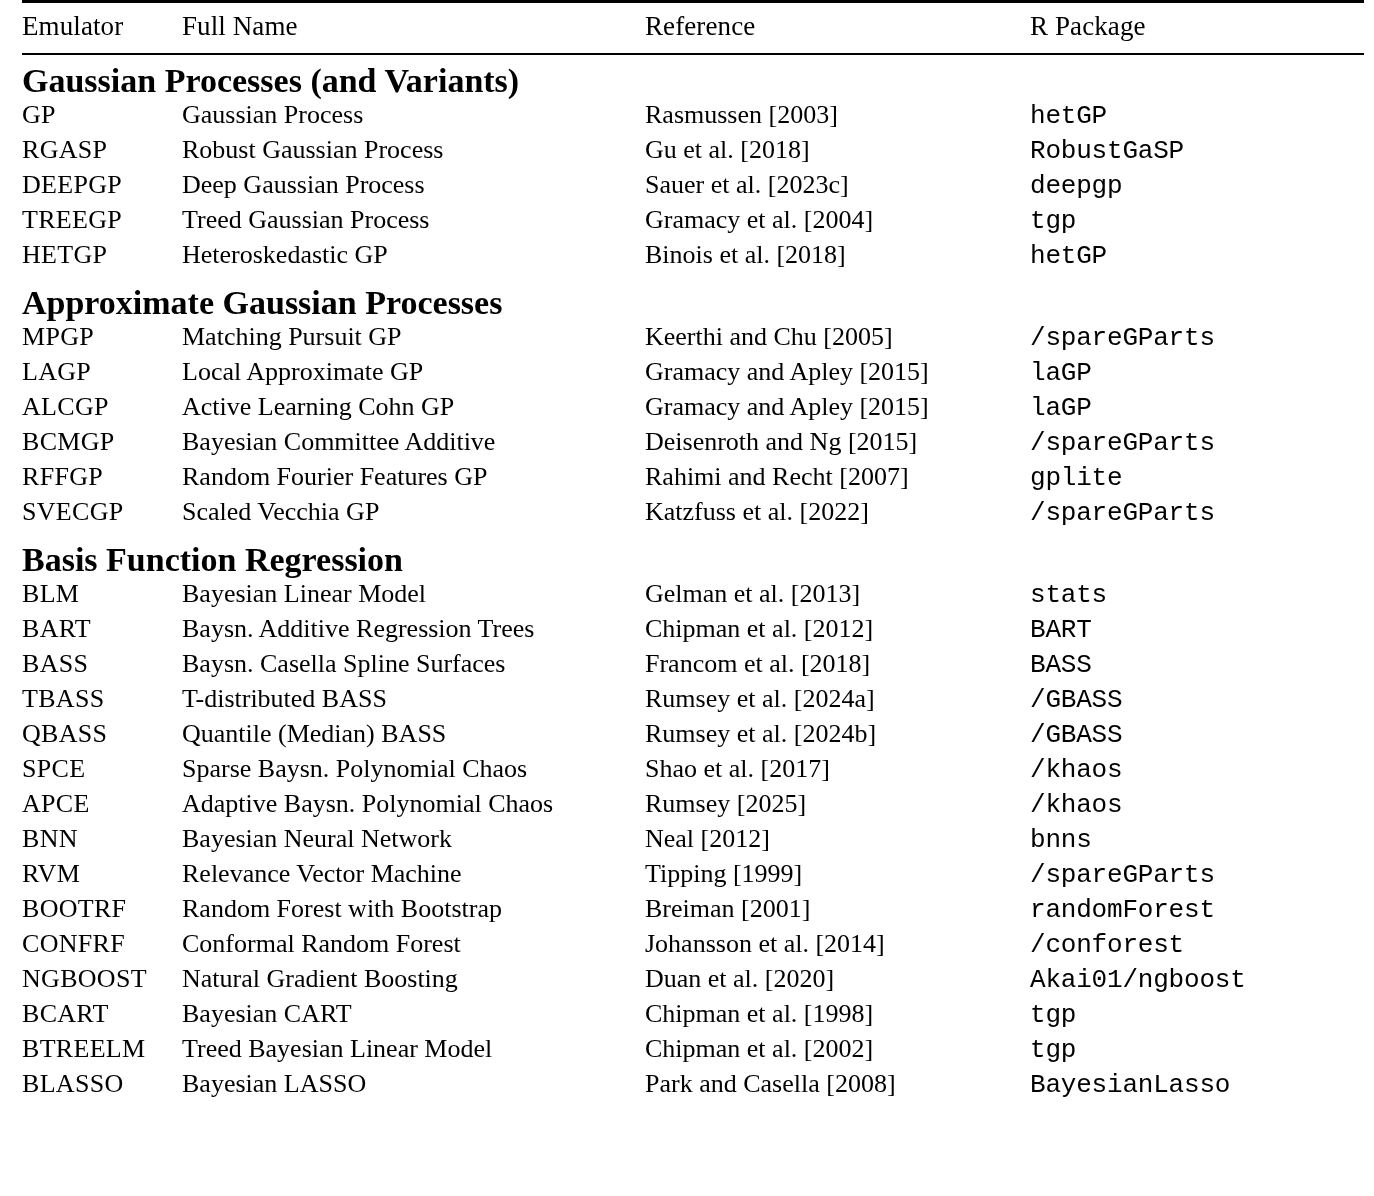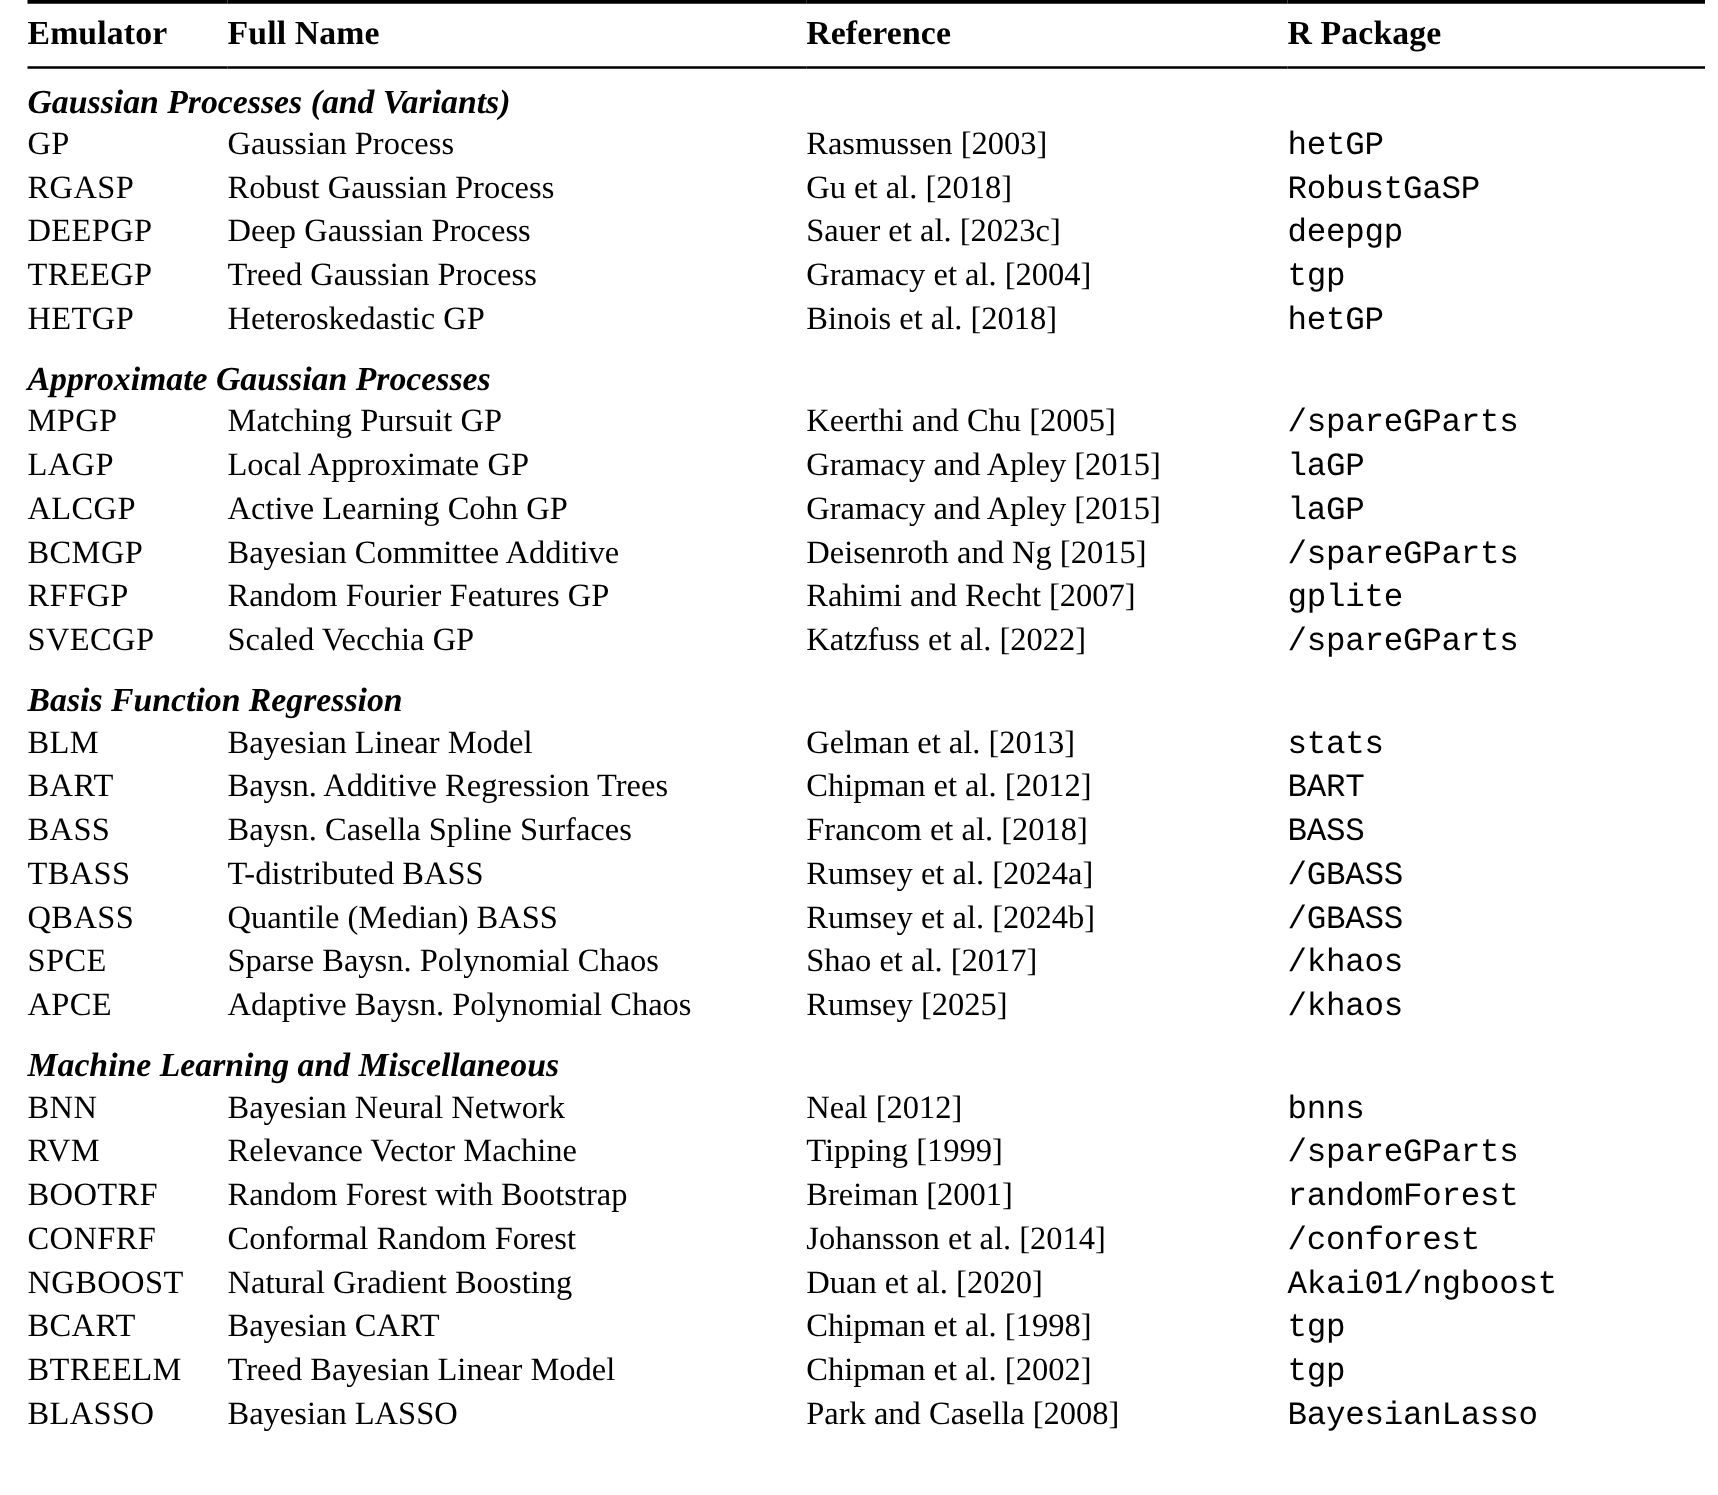--- a/index.html
+++ b/index.html
@@ -48,21 +48,21 @@
   }
 
   
   col.c-emulator { width: 160px; }
   col.c-fullname { width: 463px; }
   col.c-reference { width: 385px; }
   col.c-package { width: 334px; }
 
   thead th {
     text-align: left;
-    font-weight: bold;
+    font-weight: normal;
     font-size: 27px;
     line-height: 1.0;
     padding: 10px 0 13px 0;
     vertical-align: bottom;
     font-family: "Liberation Serif", serif;
     letter-spacing: 0.1px;
     margin-top: 48px;
   }
 
   tbody td {
@@ -93,27 +93,26 @@
     font-size: 25px;
   }
   td.cell-package {
     font-family: "Liberation Mono", monospace;
     font-size: 24px;
     letter-spacing: -0.2px;
   }
 
   tr.section-row td {
     font-weight: bold;
-    font-size: 27px;
+    font-size: 34px;
     line-height: 34px;
     height: 34px;
     font-family: "Liberation Serif", serif;
     padding-top: 13px;
     white-space: nowrap;
-    font-style: italic;
   }
   tr.section-row.first-section td {
     padding-top: 9px;
   }
 </style>
 </head>
 <body>
 
 <div class="table-wrap">
   <table class="emulator-table">
@@ -248,23 +247,20 @@
           <td class="cell-fullname">Sparse Baysn.  Polynomial Chaos</td>
           <td class="cell-reference">Shao et al. [2017]</td>
           <td class="cell-package">/khaos</td>
         </tr>
         <tr class="data-row">
           <td class="cell-emulator">APCE</td>
           <td class="cell-fullname">Adaptive Baysn.  Polynomial Chaos</td>
           <td class="cell-reference">Rumsey [2025]</td>
           <td class="cell-package">/khaos</td>
         </tr>
-        <tr class="section-row">
-          <td colspan="4">Machine Learning and Miscellaneous</td>
-        </tr>
         <tr class="data-row">
           <td class="cell-emulator">BNN</td>
           <td class="cell-fullname">Bayesian Neural Network</td>
           <td class="cell-reference">Neal [2012]</td>
           <td class="cell-package">bnns</td>
         </tr>
         <tr class="data-row">
           <td class="cell-emulator">RVM</td>
           <td class="cell-fullname">Relevance Vector Machine</td>
           <td class="cell-reference">Tipping [1999]</td>

